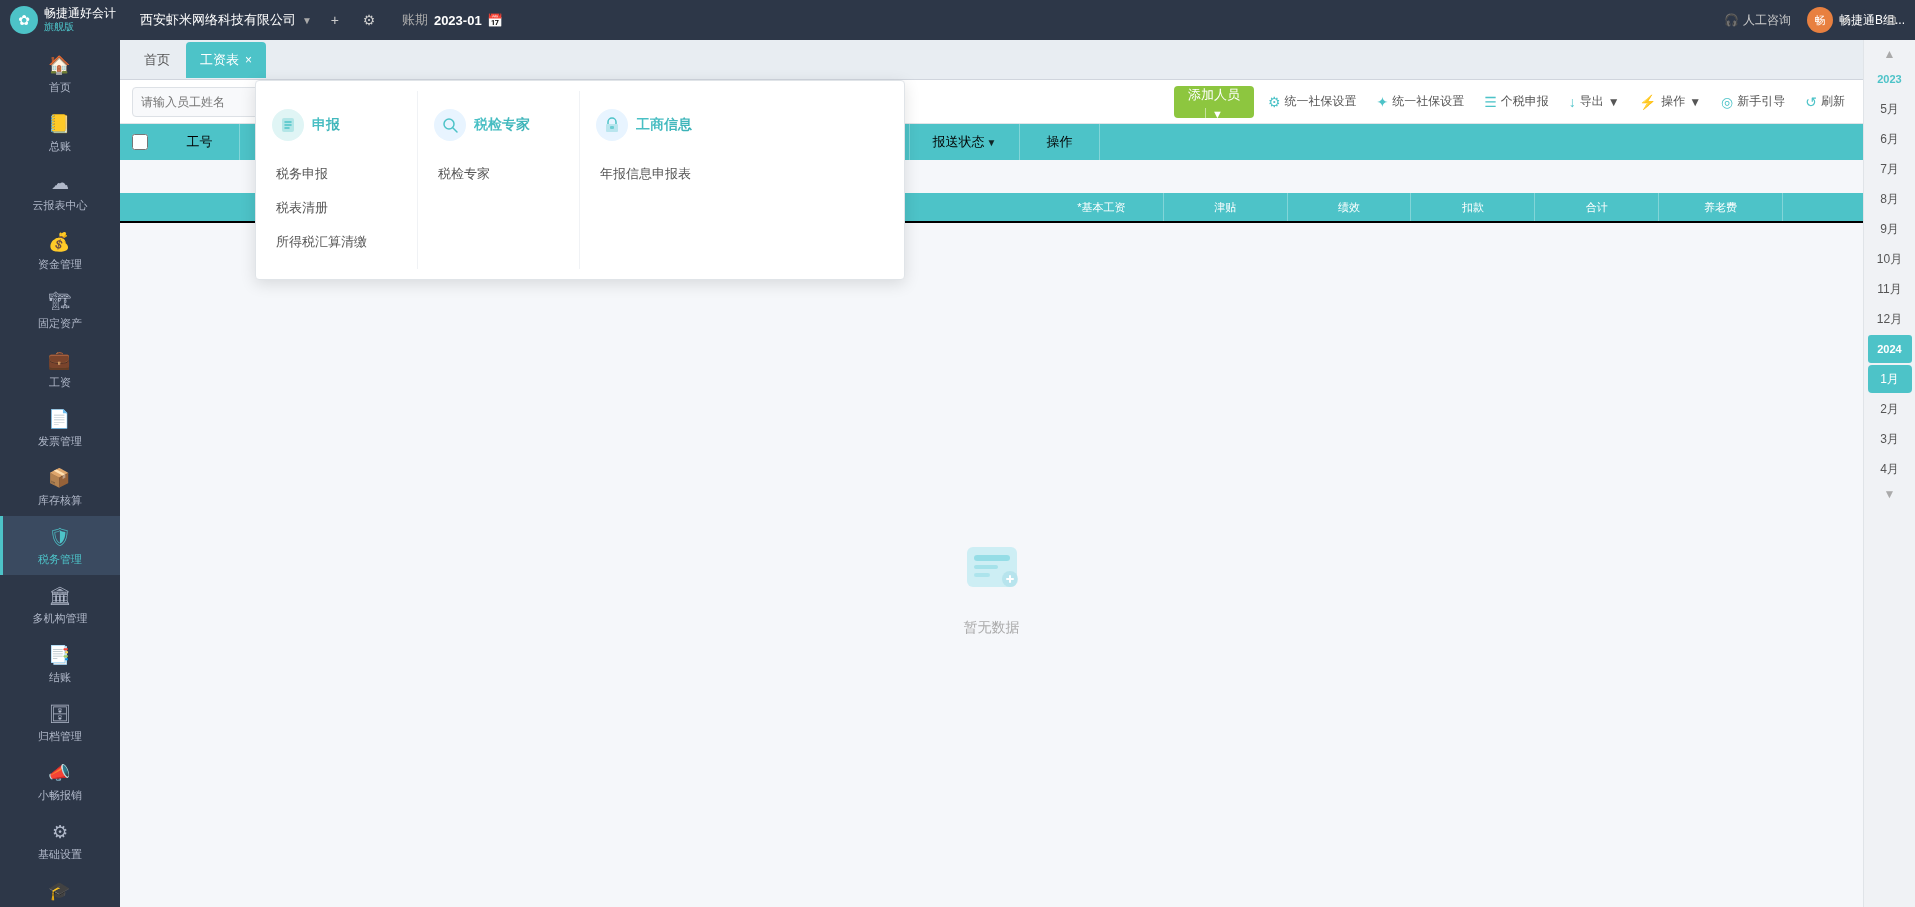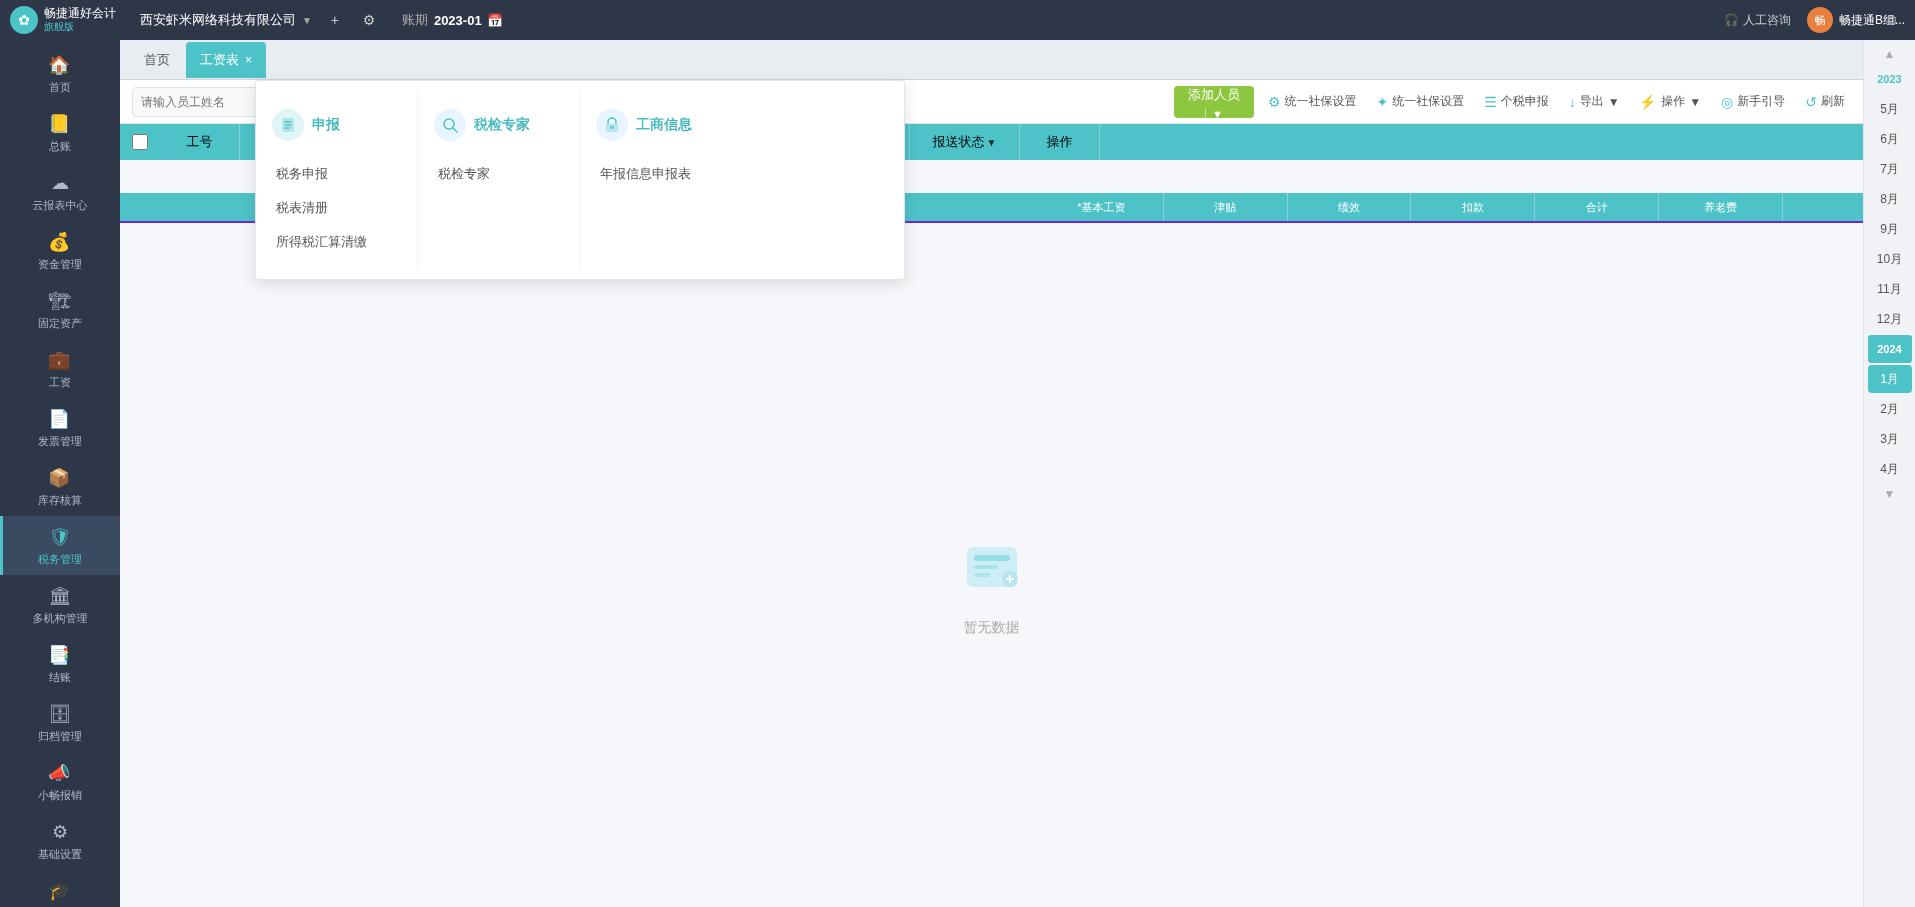--- a/index.html
+++ b/index.html
@@ -332,21 +332,21 @@
       flex-direction: column;
       flex: 1;
       overflow: hidden;
       gap: 33px;
     }
     .header-row1 {
       display: flex; height: 36px; background: #4dc3c8;
     }
     .header-row2 {
       display: flex; height: 30px; background: #4dc3c8;
-      border-bottom: 2px solid #6d28d9;
+      border-bottom: 2px solid #000000;
     }
   </style>
 </head>
 <body>
 
 <div class="top-header">
   <div class="logo-area">
     <div class="logo-icon">✿</div>
     <div>
       <div class="logo-text">畅捷通好会计</div>

